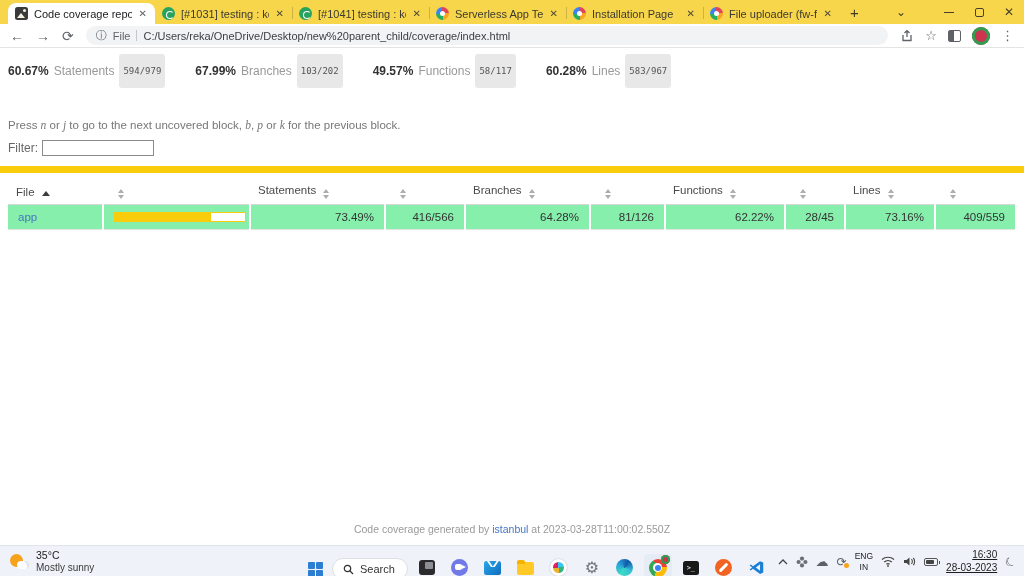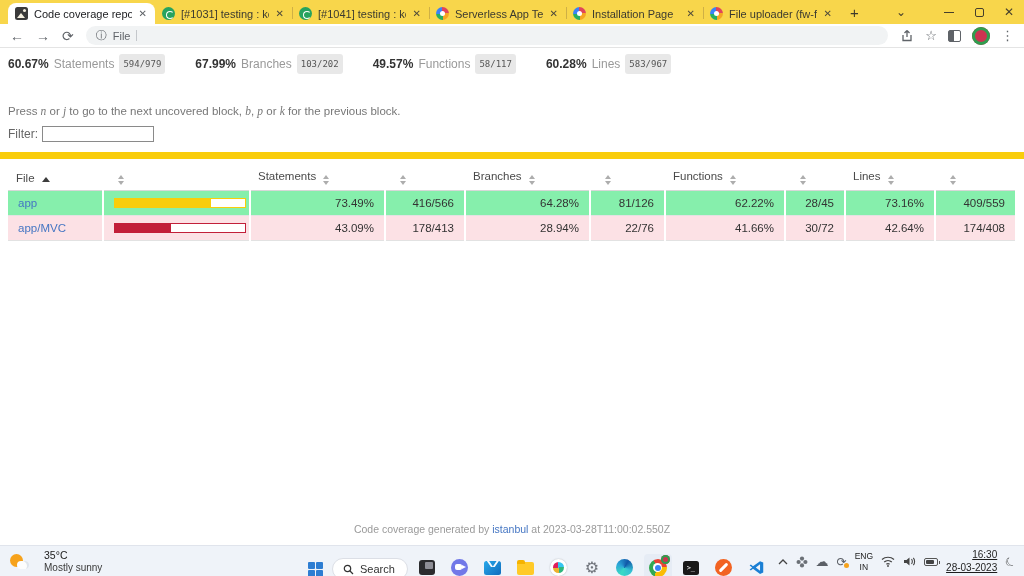--- a/index.html
+++ b/index.html
@@ -44,21 +44,21 @@
   .kebab { font-size:13px; color:#5f6368; letter-spacing:0; }
 
   
   .page { position:relative; height:497px; background:#fff; color:#333; font-size:12px; }
   .pad { padding:6px 8px 0 8px; }
   h1.report-title { font-size:16px; font-weight:bold; color:#2c2c2c; margin:4px 0 8px 0; }
   .stats { display:flex; gap:30px; align-items:center; }
   .stat { display:flex; align-items:center; gap:5px; }
   .stat .pct { font-weight:bold; color:#333; }
   .stat .lbl { color:#999; }
-  .stat .frac { font-family:"DejaVu Sans Mono", monospace; font-size:9px; color:#555; background:#e8e8e8; padding:5px 4px; border-radius:3px; }
+  .stat .frac { font-family:"DejaVu Sans Mono", monospace; font-size:9px; color:#555; background:#e8e8e8; padding:12px 4px; border-radius:3px; }
   .hint { margin-top:31px; color:#777; font-size:11.5px; }
   .hint i { font-family:"Liberation Serif", serif; }
   .filter-row { margin-top:9px; display:flex; align-items:center; gap:4px; color:#666; }
   .filter-row input { width:112px; height:16px; border:1px solid #8a8a8a; font-size:11px; padding:0 3px; }
   .status-line { margin-top:10px; height:7px; background:#f9cd0b; margin-left:-8px; margin-right:-8px; }
 
   table.coverage { border-collapse:collapse; table-layout:fixed; width:1008px; margin:7px 8px 0 8px; font-size:11.5px; }
   table.coverage th { font-weight:normal; color:#4a4a4a; text-align:left; height:24px; padding:0 8px; border-bottom:1px solid #d8d8d8; }
   table.coverage td { height:25px; padding:0 10px; border-bottom:1px solid #e2e2e2; border-right:2px solid #fff; }
   th.num, td.num { text-align:right; }
@@ -80,21 +80,21 @@
 
   .footer { position:absolute; bottom:10px; left:0; right:0; text-align:center; color:#9a9a9a; font-size:10.5px; }
   .footer a { color:#4576c3; text-decoration:none; }
 
   
   .taskbar { position:absolute; left:0; right:0; bottom:0; height:31px; background:#eff3f9; border-top:1px solid #e0e4ec; }
   .weather { position:absolute; left:10px; top:3px; display:flex; align-items:center; gap:7px; }
   .weather-ic { width:19px; height:15px; position:relative; }
   .weather-ic .sun { position:absolute; left:0; top:0; width:13px; height:13px; border-radius:50%; background:#f6a21c; }
   .weather-ic .cloud { position:absolute; right:0; bottom:0; width:12px; height:8px; border-radius:6px; background:#fdfdfd; box-shadow:-3px 1px 0 -1px #dfe5ec inset; }
-  .weather-txt { line-height:1.2;margin-left:8px; }
+  .weather-txt { line-height:1.2; }
   .weather-txt .t { font-size:10.5px; color:#1b1b1b; }
   .weather-txt .c { font-size:10px; color:#3a3a3a; }
   .tb-center { position:absolute; left:303px; top:0; height:46px; display:flex; align-items:center; gap:5px; }
   .start { width:24px; height:26px; display:flex; align-items:center; justify-content:center; }
   .winlogo { width:15px; height:15px; display:grid; grid-template-columns:7px 7px; grid-template-rows:7px 7px; gap:1.4px; }
   .winlogo span { background:#2d7dd2; border-radius:1px; }
   .searchpill { height:22px; background:#fff; border:1px solid #dcdfe6; border-radius:11px; display:flex; align-items:center; gap:6px; padding:0 12px 0 10px; font-size:11px; color:#333; }
   .tbslot { width:28px; height:30px; display:flex; flex-direction:column; align-items:center; justify-content:center; gap:1px; border-radius:4px; position:relative; }
   .tbslot .dash { width:6px; height:2px; border-radius:1px; background:#99a0ab; }
   .tbslot.active { background:#e6ecf5; }
@@ -181,20 +181,21 @@
 </div>
 
 <div class="toolbar">
   <span class="nav-ic">←</span>
   <span class="nav-ic">→</span>
   <span class="nav-ic">⟳</span>
   <div class="addressbar">
     <span style="color:#5f6368;">ⓘ</span>
     <span class="scheme">File</span>
     <span class="addr-div"></span>
+    <span class="url-text">C:/Users/reka/OneDrive/Desktop/new%20parent_child/coverage/index.html</span>
   </div>
   <div class="tb-right">
     <svg class="lineic" width="14" height="14" viewBox="0 0 14 14" fill="none" stroke="#5f6368" stroke-width="1.3">
       <path d="M3 6 v5.5 h8 V6"></path>
         <path d="M7 1.5 v6.5 M7 1.5 L4.5 4 M7 1.5 L9.5 4"></path>
     </svg>
     <span class="star-ic">☆</span>
     <span class="sidepanel-ic"></span>
     <span class="avatar"></span>
     <span class="kebab">⋮</span>
@@ -300,36 +301,20 @@
             </div>
           </td>
         <td class="num">73.49%</td>
         <td class="num">416/566</td>
         <td class="num">64.28%</td>
         <td class="num">81/126</td>
         <td class="num">62.22%</td>
         <td class="num">28/45</td>
         <td class="num">73.16%</td>
         <td class="num">409/559</td>
-      </tr>
-      <tr class="low">
-        <td><a href="#">app/MVC</a></td>
-        <td>
-            <div class="chart-outer">
-              <div class="chart-fill" style="width: 43.09%;"></div>
-            </div>
-          </td>
-        <td class="num">43.09%</td>
-        <td class="num">178/413</td>
-        <td class="num">28.94%</td>
-        <td class="num">22/76</td>
-        <td class="num">41.66%</td>
-        <td class="num">30/72</td>
-        <td class="num">42.64%</td>
-        <td class="num">174/408</td>
       </tr>
     </tbody>
   </table>
 
   <div class="footer"><span>Code coverage generated by </span><a href="#">istanbul</a><span> at 2023-03-28T11:00:02.550Z</span></div>
 </div>
 
 <div class="taskbar">
   <div class="weather">
     <span class="weather-ic">

